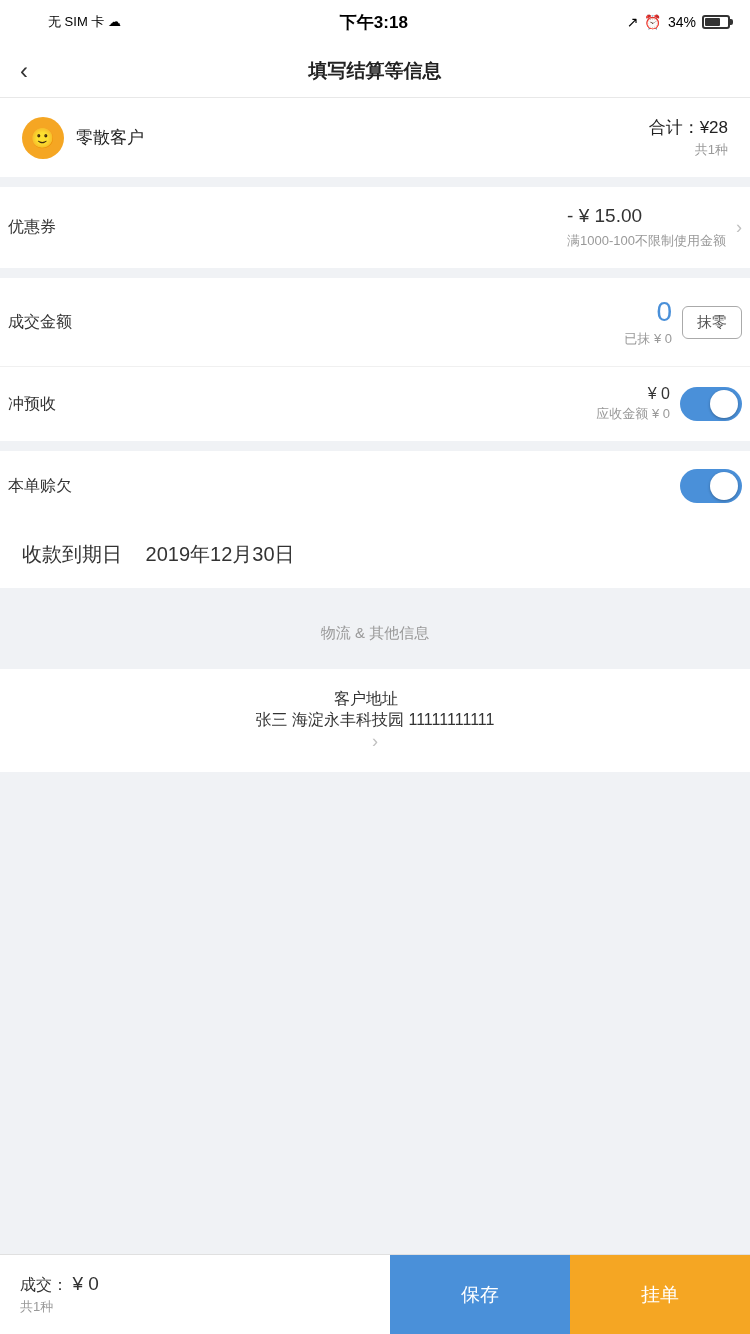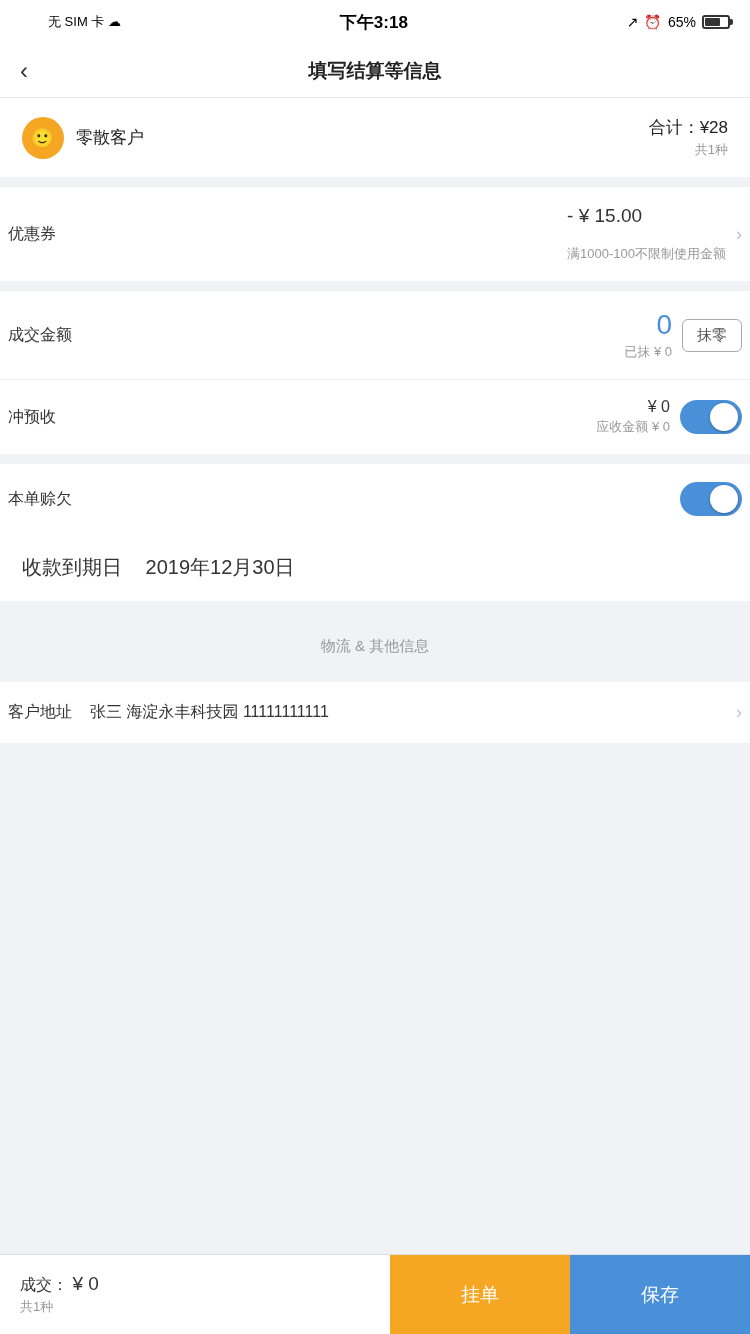--- a/index.html
+++ b/index.html
@@ -91,21 +91,21 @@
     .row-item:first-child { border-top: none; }
     .row-label { font-size: 16px; color: #333; }
     .row-right { display: flex; align-items: center; gap: 10px; }
     .row-value { font-size: 16px; color: #333; }
     .row-value-blue { font-size: 28px; color: #4a90d9; font-weight: 400; }
     .row-sub { font-size: 13px; color: #999; text-align: right; margin-top: 2px; }
     .chevron { color: #c0c0c0; font-size: 18px; }
 
     
     .coupon-amount { font-size: 19px; color: #333; font-weight: 500; }
-    .coupon-desc { font-size: 13px; color: #999; margin-top: 18px; text-align: center; }
+    .coupon-desc { font-size: 13px; color: #999; margin-top: 5px; text-align: center; }
 
     
     .round-zero-btn {
       border: 1.5px solid #aaa; border-radius: 6px;
       padding: 6px 14px; font-size: 15px; color: #555;
       background: #fff; cursor: pointer;
     }
 
     
     .toggle {
@@ -130,22 +130,23 @@
       text-align: center;
       color: #999; font-size: 15px;
       display: flex; align-items: center; justify-content: center; gap: 12px; flex-direction: column;
     }
     .divider-line {
       flex: 1; height: 1px; background: #d0d0d0;
     }
 
     
     .address-row {
-      display: flex; align-items: center; padding: 20px 8px;
-      background: #fff;
+      display: flex; align-items: center; padding: 20px 36px;
+      background: #fff;
+      flex-direction: column;
     }
     .address-label { font-size: 16px; color: #333; white-space: nowrap; margin-right: 18px; }
     .address-value { font-size: 16px; color: #333; flex: 1; }
 
     
     .due-date-row {
       padding: 20px 22px;
       background: #fff;
       font-size: 20px; color: #333;
     }
@@ -179,21 +180,21 @@
 <body>
 
 <div class="status-bar">
   <div class="status-left">
     <span class="no-sim">无 SIM 卡 ☁</span>
   </div>
   <div class="status-center">下午3:18</div>
   <div class="status-right">
     <span>↗</span>
     <span>⏰</span>
-    <span>65%</span>
+    <span>34%</span>
     <span class="battery-bar">
       <span class="battery-fill"></span>
     </span>
   </div>
 </div>
 
 <div class="nav-bar">
   <div class="nav-back">‹</div>
   <div class="nav-title">填写结算等信息</div>
 </div>
@@ -288,15 +289,15 @@
 </div>
 
 <div class="bottom-bar">
   <div class="bottom-summary">
     <div>
       <span class="bottom-deal">成交：</span>
       <span class="bottom-deal-amount">¥ 0</span>
     </div>
     <div class="bottom-count">共1种</div>
   </div>
+  <div class="bottom-btn btn-save">保存</div>
   <div class="bottom-btn btn-hang">挂单</div>
-  <div class="bottom-btn btn-save">保存</div>
 </div>
 
 </body></html>

